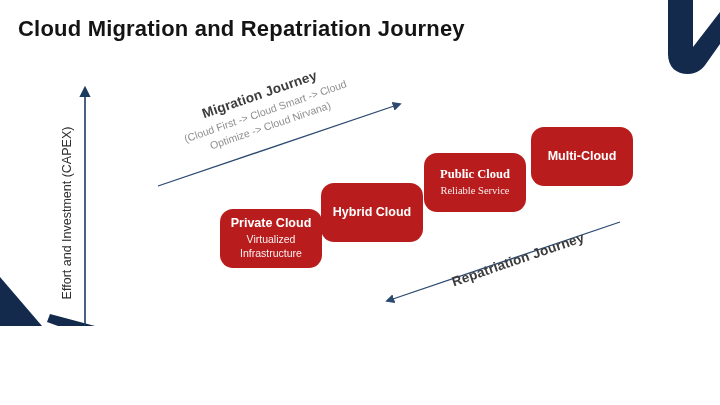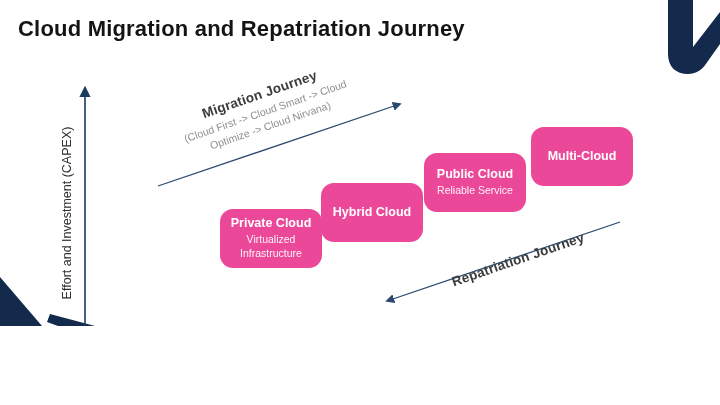--- a/index.html
+++ b/index.html
@@ -44,31 +44,31 @@
   }
   .repatriation-label{
     position:absolute;left:418px;top:252px;width:200px;
     text-align:center;
     transform:rotate(-19deg);
     font-size:13.5px;font-weight:700;letter-spacing:0.2px;color:#3c3c3c;
   }
   
   .stage{
     position:absolute;width:102px;height:59px;
-    background:#ec4899;border-radius:13px;
+    background:#b91c1c;border-radius:13px;
     color:#ffffff;display:flex;flex-direction:column;
     align-items:center;justify-content:center;
     text-align:center;padding:4px 6px;box-sizing:border-box;
   }
   .stage .t{font-size:12.5px;font-weight:700;line-height:1.2;}
   .stage .s{font-size:10.5px;line-height:1.3;margin-top:2px;color:rgba(255,255,255,0.93);max-width:76px;}
   .pos-1{left:102px;top:236px;}
   .pos-2{left:220px;top:209px;}
   .pos-3{left:321px;top:183px;}
-  .pos-4{left:424px;top:153px;}
+  .pos-4{left:424px;top:153px;font-family:Liberation Serif, serif;}
   .pos-5{left:531px;top:127px;}
 </style>
 </head>
 <body>
 
 <div class="slide">
 
   <div class="slide-title">Cloud Migration and Repatriation Journey</div>
 
   <svg class="logo-tr" viewBox="0 0 70 85" aria-hidden="true">

